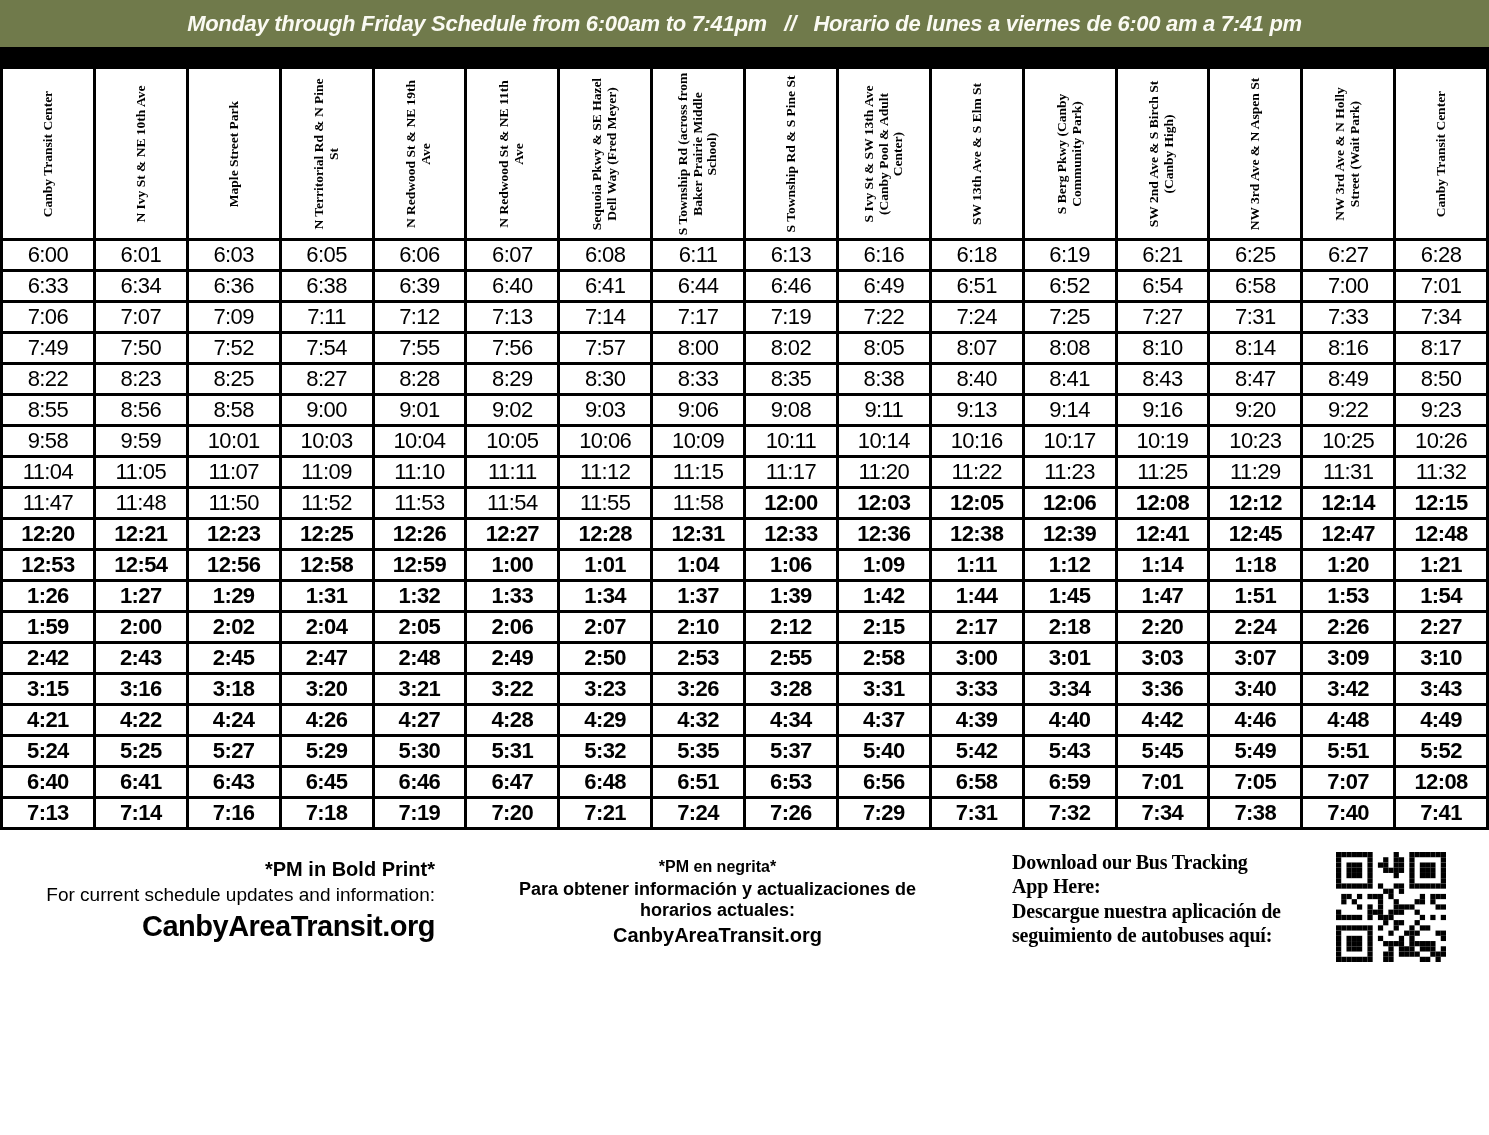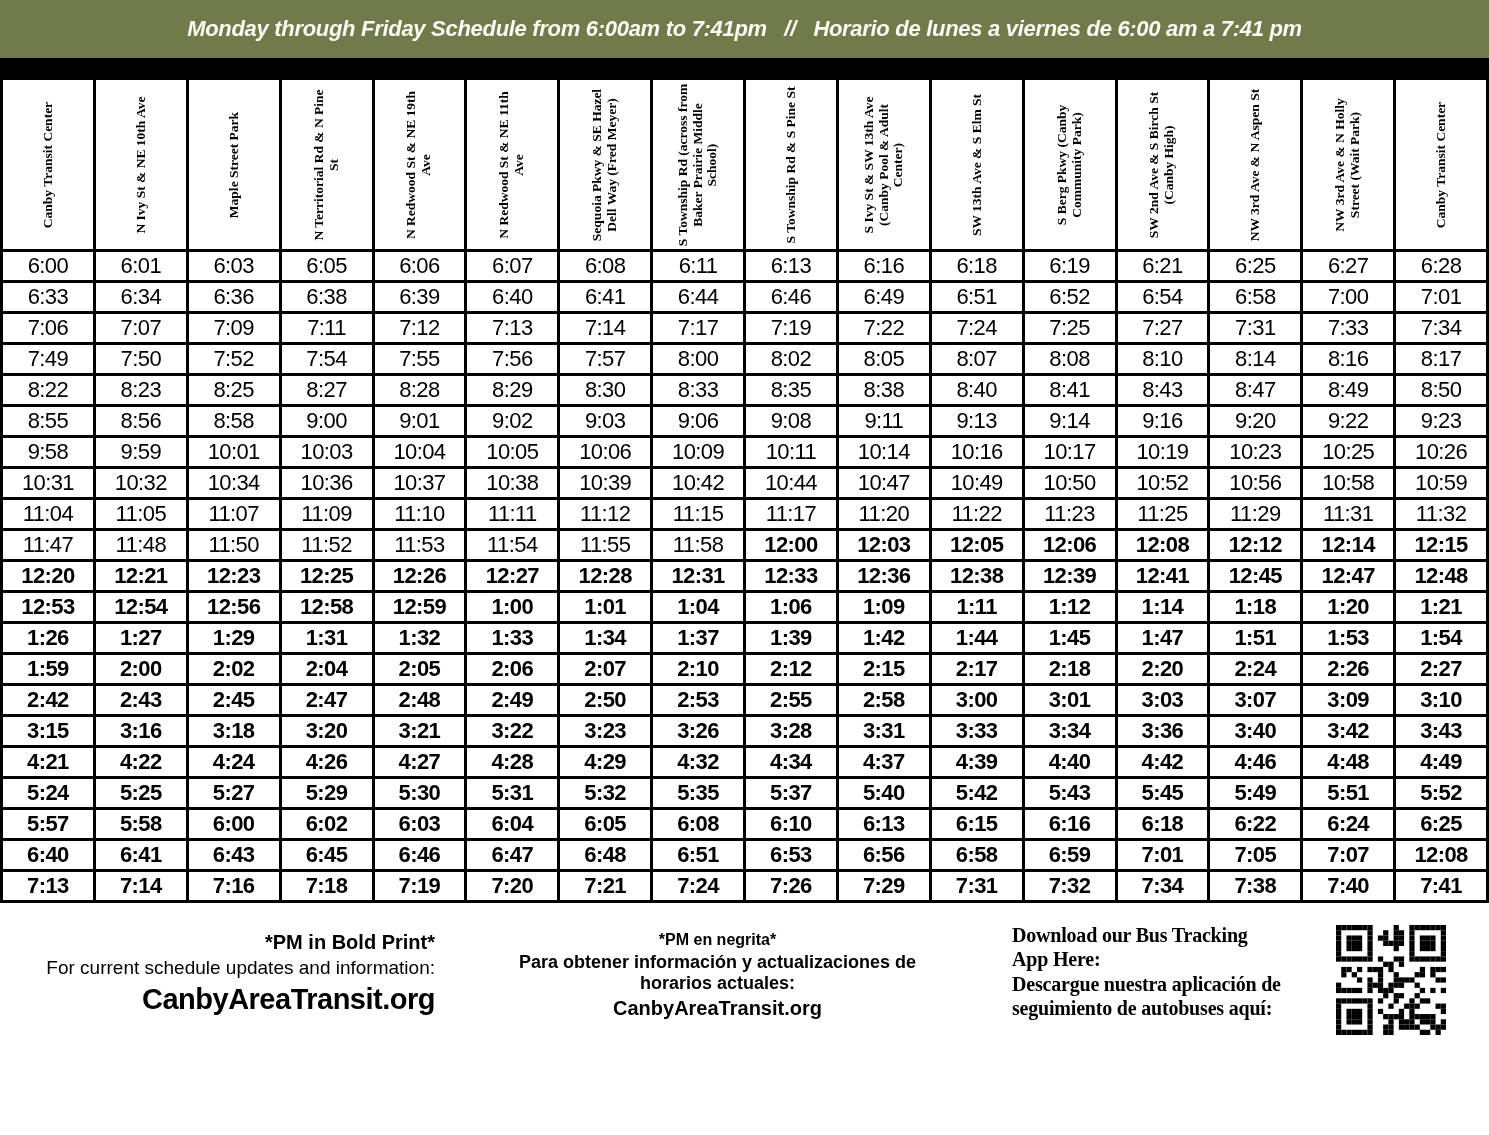--- a/index.html
+++ b/index.html
@@ -7,21 +7,21 @@
   body {
     width:1489px; height:1135px;
     font-family:"Liberation Sans", sans-serif;
     color:#000;
     overflow:hidden;
   }
   .page { width:1489px; height:1135px; background:#fff; }
 
   
   .banner {
-    height:58px; background:#707A4B;
+    height:47px; background:#707A4B;
     display:flex; align-items:center; justify-content:center;
     color:#FAFAF2; font-weight:bold; font-style:italic; font-size:22px;
     letter-spacing:-0.3px;
   }
   .black-band { height:19px; background:#000; }
 
   
   table.schedule {
     width:1489px; table-layout:fixed; border-collapse:collapse; background:#fff;
   }
@@ -246,38 +246,20 @@
           <td>10:11</td>
           <td>10:14</td>
           <td>10:16</td>
           <td>10:17</td>
           <td>10:19</td>
           <td>10:23</td>
           <td>10:25</td>
           <td>10:26</td>
         </tr>
         <tr>
-          <td>10:31</td>
-          <td>10:32</td>
-          <td>10:34</td>
-          <td>10:36</td>
-          <td>10:37</td>
-          <td>10:38</td>
-          <td>10:39</td>
-          <td>10:42</td>
-          <td>10:44</td>
-          <td>10:47</td>
-          <td>10:49</td>
-          <td>10:50</td>
-          <td>10:52</td>
-          <td>10:56</td>
-          <td>10:58</td>
-          <td>10:59</td>
-        </tr>
-        <tr>
           <td>11:04</td>
           <td>11:05</td>
           <td>11:07</td>
           <td>11:09</td>
           <td>11:10</td>
           <td>11:11</td>
           <td>11:12</td>
           <td>11:15</td>
           <td>11:17</td>
           <td>11:20</td>
@@ -442,38 +424,20 @@
           <td class="pm">5:32</td>
           <td class="pm">5:35</td>
           <td class="pm">5:37</td>
           <td class="pm">5:40</td>
           <td class="pm">5:42</td>
           <td class="pm">5:43</td>
           <td class="pm">5:45</td>
           <td class="pm">5:49</td>
           <td class="pm">5:51</td>
           <td class="pm">5:52</td>
-        </tr>
-        <tr>
-          <td class="pm">5:57</td>
-          <td class="pm">5:58</td>
-          <td class="pm">6:00</td>
-          <td class="pm">6:02</td>
-          <td class="pm">6:03</td>
-          <td class="pm">6:04</td>
-          <td class="pm">6:05</td>
-          <td class="pm">6:08</td>
-          <td class="pm">6:10</td>
-          <td class="pm">6:13</td>
-          <td class="pm">6:15</td>
-          <td class="pm">6:16</td>
-          <td class="pm">6:18</td>
-          <td class="pm">6:22</td>
-          <td class="pm">6:24</td>
-          <td class="pm">6:25</td>
         </tr>
         <tr>
           <td class="pm">6:40</td>
           <td class="pm">6:41</td>
           <td class="pm">6:43</td>
           <td class="pm">6:45</td>
           <td class="pm">6:46</td>
           <td class="pm">6:47</td>
           <td class="pm">6:48</td>
           <td class="pm">6:51</td>

